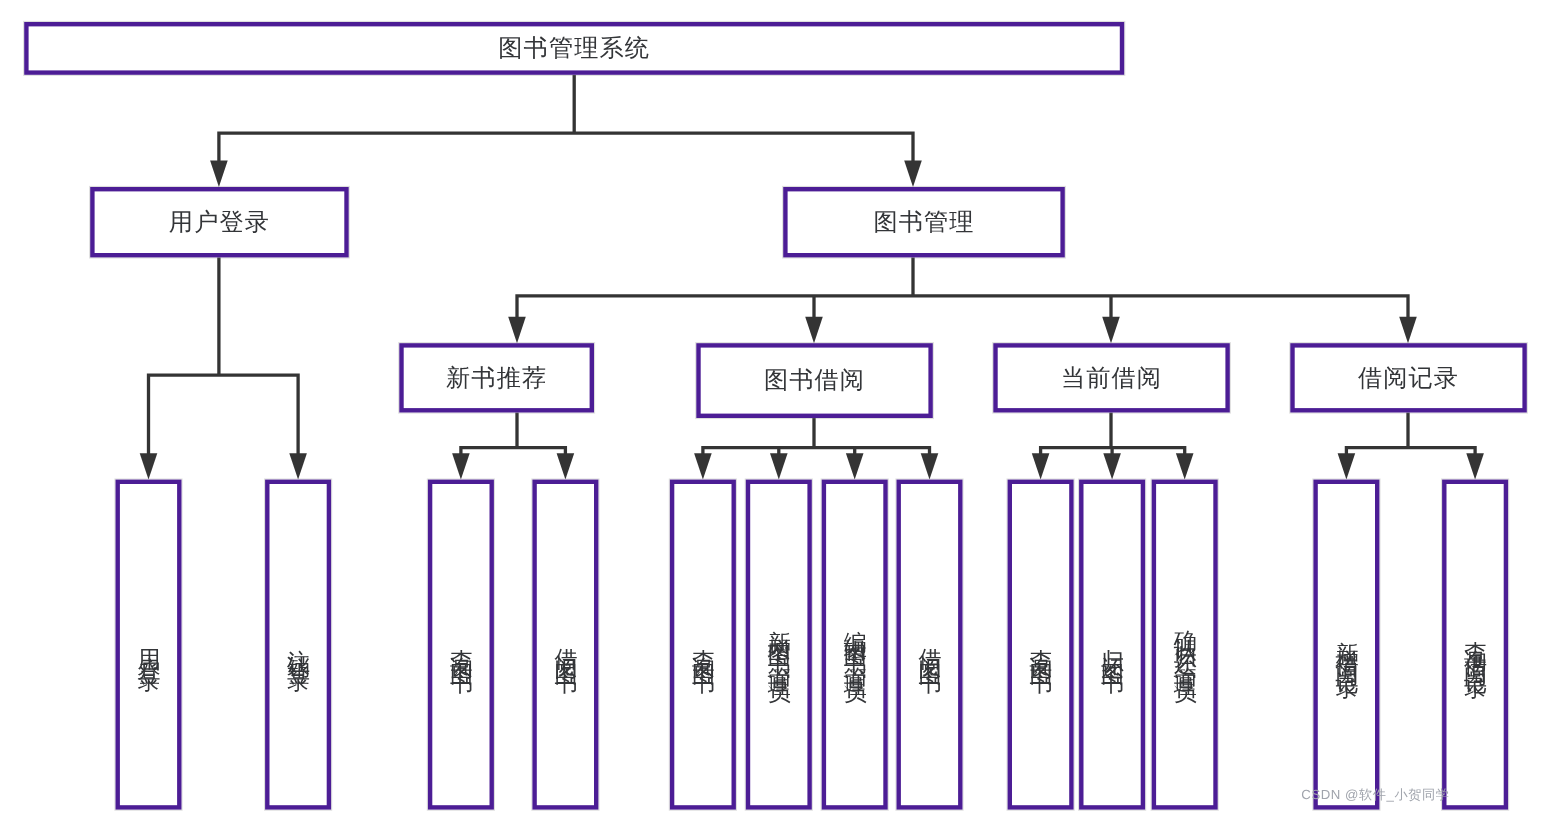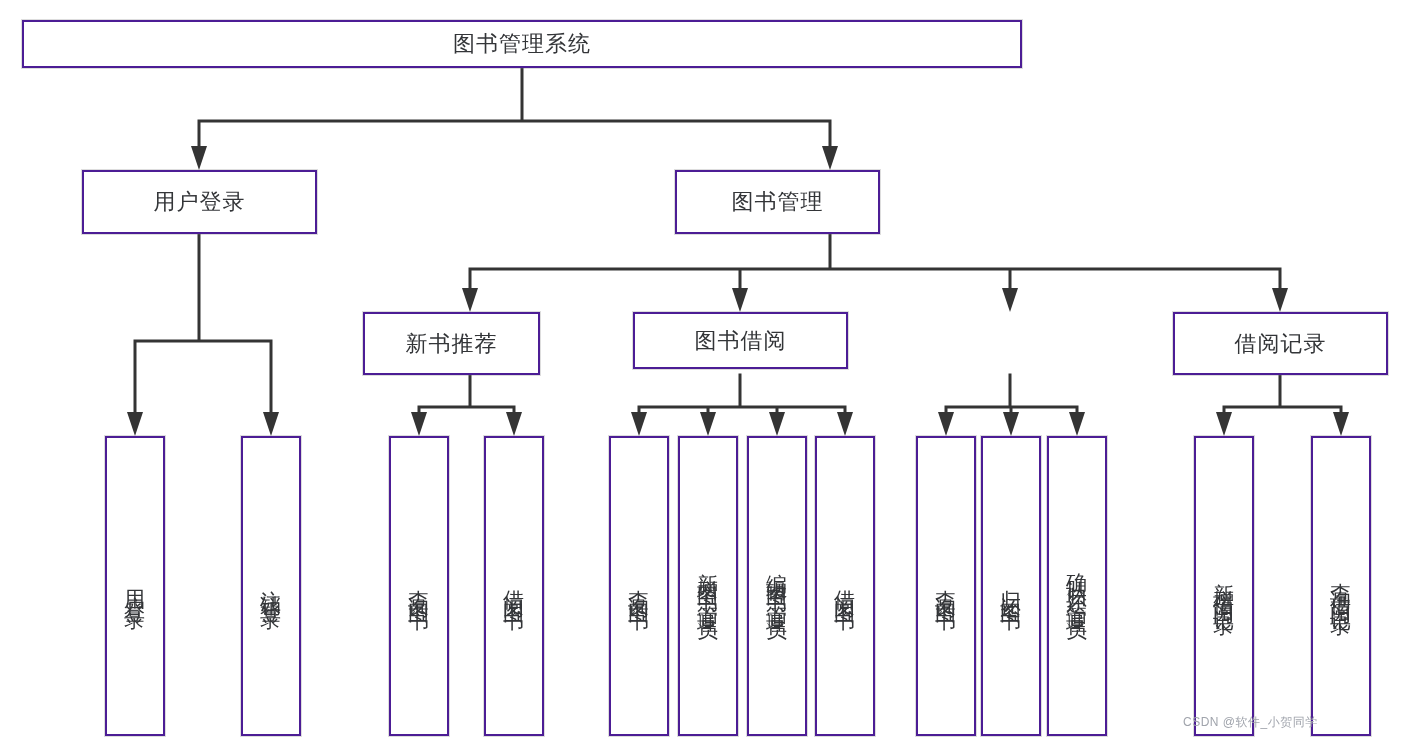--- a/index.html
+++ b/index.html
@@ -20,21 +20,21 @@
     left: 0;
     top: 0;
     width: 1405px;
     height: 747px;
     pointer-events: none;
   }
   .node {
     position: absolute;
     box-sizing: border-box;
     background: #ffffff;
-    border: 2px solid #4c1d95;
+    border: 4px solid #4c1d95;
     display: flex;
     align-items: center;
     justify-content: center;
     color: #333538;
     box-shadow: 0 0 0 1px rgba(120,120,120,0.25);
   }
   .h-node {
     font-size: 22px;
     letter-spacing: 1px;
     white-space: nowrap;
@@ -97,29 +97,32 @@
     </g>
   </svg>
 
   <div class="node h-node" style="left:22px; top:20px; width:1000px; height:48px;">
     <span class="label">图书管理系统</span>
   </div>
 
   <div class="node h-node" style="left:82px; top:170px; width:235px; height:64px;">
     <span class="label">用户登录</span>
   </div>
-  <div class="node h-node" style="left:675px; top:170px; width:205px; height:64px;">
+  <div class="node h-node" style="left:712px; top:170px; width:256px; height:64px;">
     <span class="label">图书管理</span>
   </div>
 
   <div class="node h-node" style="left:363px; top:312px; width:177px; height:63px;">
     <span class="label">新书推荐</span>
   </div>
-  <div class="node h-node" style="left:633px; top:312px; width:215px; height:57px;">
+  <div class="node h-node" style="left:633px; top:312px; width:215px; height:68px;">
     <span class="label">图书借阅</span>
+  </div>
+  <div class="node h-node" style="left:903px; top:312px; width:215px; height:63px;">
+    <span class="label">当前借阅</span>
   </div>
   <div class="node h-node" style="left:1173px; top:312px; width:215px; height:63px;">
     <span class="label">借阅记录</span>
   </div>
 
   <div class="node v-node" style="left:105px; top:436px; width:60px; height:300px;">
     <span class="label">用户登录</span>
   </div>
   <div class="node v-node" style="left:241px; top:436px; width:60px; height:300px;">
     <span class="label">注销登录</span>

